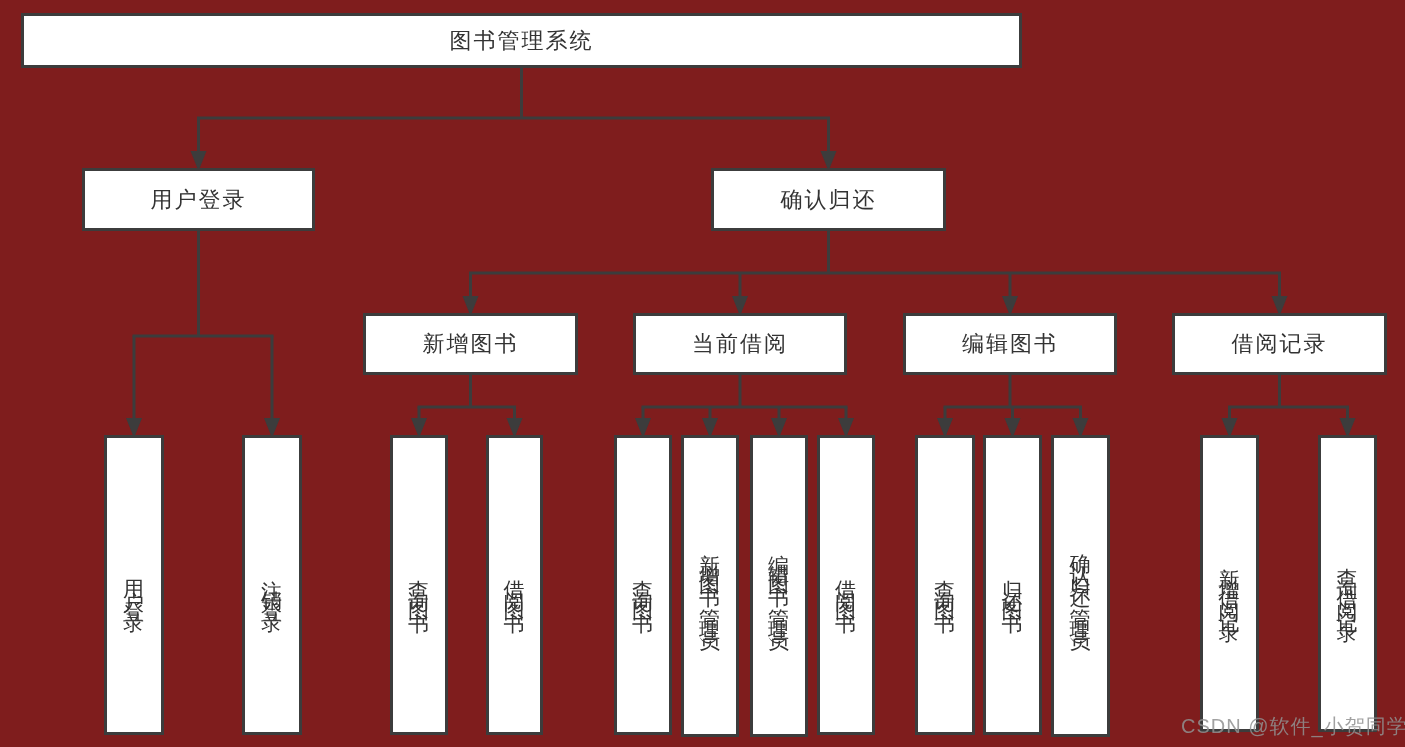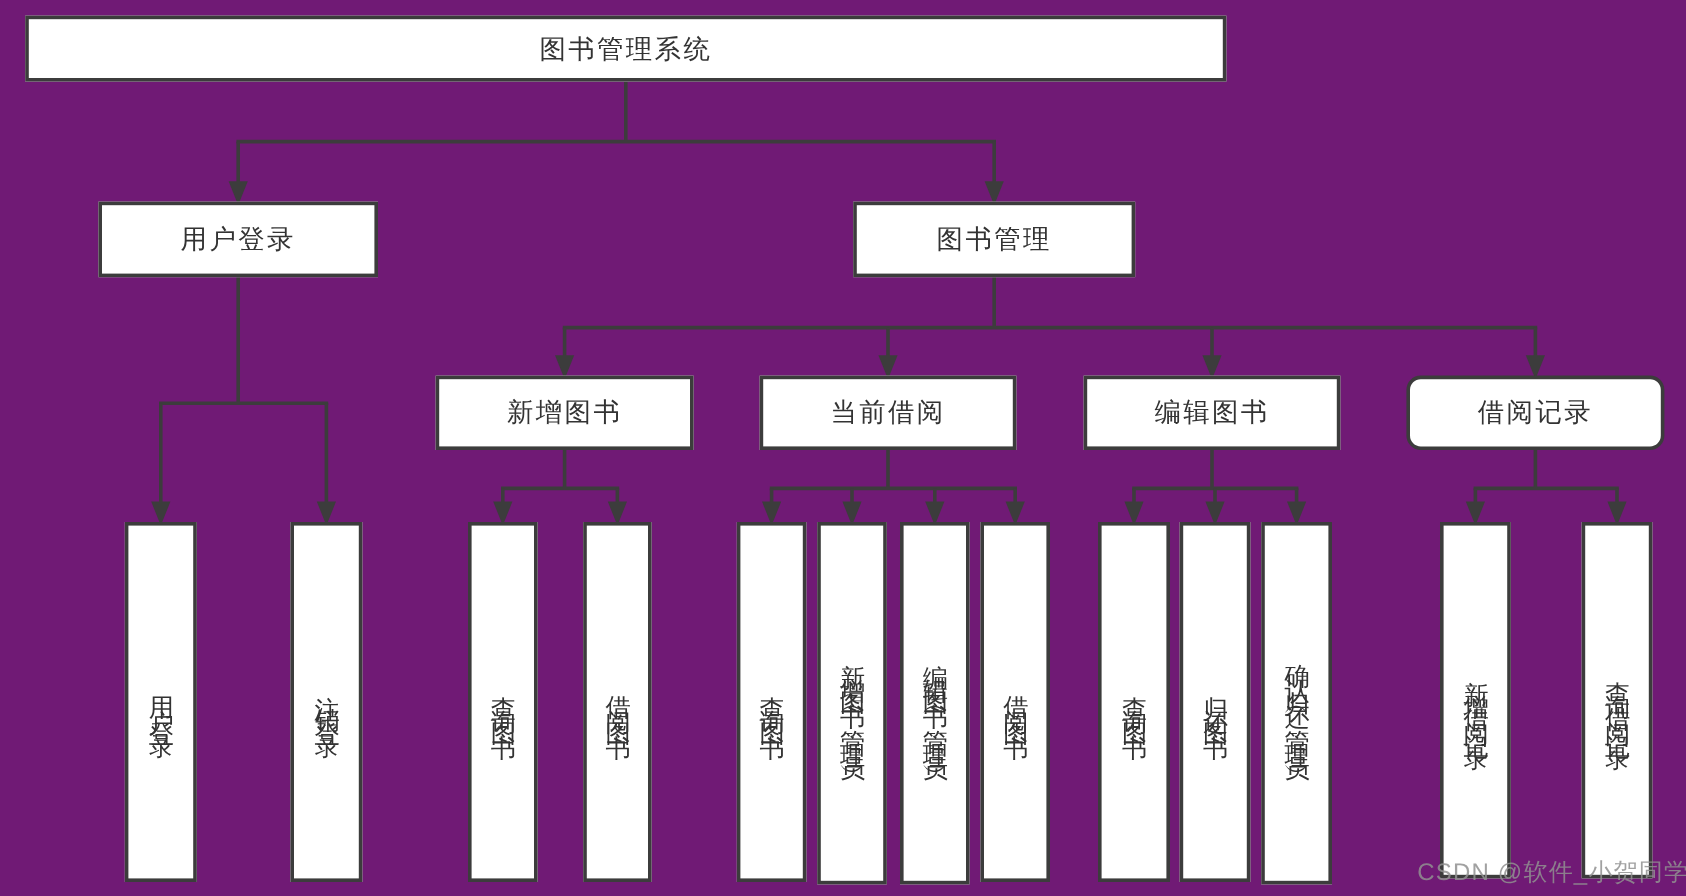--- a/index.html
+++ b/index.html
@@ -5,21 +5,21 @@
   html, body {
     margin: 0;
     padding: 0;
     background: #ffffff;
     font-family: "Liberation Sans", "DejaVu Sans", sans-serif;
   }
   .canvas {
     position: relative;
     width: 1405px;
     height: 747px;
-    background: #701a75;
+    background: #7f1d1d;
     overflow: hidden;
   }
   #connector-layer {
     position: absolute;
     left: 0; top: 0;
     width: 1405px;
     height: 747px;
     z-index: 1;
   }
   .node {
@@ -107,27 +107,27 @@
       <line x1="1279.5" y1="375" x2="1279.5" y2="407" stroke="#3c3c3c" stroke-width="3"></line>
       <line x1="1228" y1="407" x2="1349" y2="407" stroke="#3c3c3c" stroke-width="3"></line>
       <line x1="1229.5" y1="407" x2="1229.5" y2="419" stroke="#3c3c3c" stroke-width="3"></line>
       <polygon points="1221.5,418 1237.5,418 1229.5,438" fill="#3c3c3c"></polygon>
       <line x1="1347.5" y1="407" x2="1347.5" y2="419" stroke="#3c3c3c" stroke-width="3"></line>
       <polygon points="1339.5,418 1355.5,418 1347.5,438" fill="#3c3c3c"></polygon>
     </svg>
   <div id="nodes">
       <div class="node" style="left: 21px; top: 13px; width: 1001px; height: 55px;">图书管理系统</div>
       <div class="node" style="left: 82px; top: 168px; width: 233px; height: 63px;">用户登录</div>
-      <div class="node" style="left: 711px; top: 168px; width: 235px; height: 63px;">图书管理</div>
+      <div class="node" style="left: 711px; top: 168px; width: 235px; height: 63px;">确认归还</div>
       <div class="node vertical" style="left: 104px; top: 435px; width: 60px; height: 300px;">用户登录</div>
       <div class="node vertical" style="left: 242px; top: 435px; width: 60px; height: 300px;">注销登录</div>
       <div class="node" style="left: 363px; top: 313px; width: 215px; height: 62px;">新增图书</div>
       <div class="node" style="left: 633px; top: 313px; width: 214px; height: 62px;">当前借阅</div>
       <div class="node" style="left: 903px; top: 313px; width: 214px; height: 62px;">编辑图书</div>
-      <div class="node" style="left: 1172px; top: 313px; width: 215px; height: 62px; border-radius: 12px;">借阅记录</div>
+      <div class="node" style="left: 1172px; top: 313px; width: 215px; height: 62px;">借阅记录</div>
       <div class="node vertical" style="left: 390px; top: 435px; width: 58px; height: 300px;">查询图书</div>
       <div class="node vertical" style="left: 486px; top: 435px; width: 57px; height: 300px;">借阅图书</div>
       <div class="node vertical" style="left: 614px; top: 435px; width: 58px; height: 300px;">查询图书</div>
       <div class="node vertical" style="left: 681px; top: 435px; width: 58px; height: 302px;">新增图书（管理员）</div>
       <div class="node vertical" style="left: 750px; top: 435px; width: 58px; height: 302px;">编辑图书（管理员）</div>
       <div class="node vertical" style="left: 817px; top: 435px; width: 58px; height: 300px;">借阅图书</div>
       <div class="node vertical" style="left: 915px; top: 435px; width: 60px; height: 300px;">查询图书</div>
       <div class="node vertical" style="left: 983px; top: 435px; width: 59px; height: 300px;">归还图书</div>
       <div class="node vertical" style="left: 1051px; top: 435px; width: 59px; height: 302px;">确认归还（管理员）</div>
       <div class="node vertical" style="left: 1200px; top: 435px; width: 59px; height: 297px;">新增借阅记录</div>

